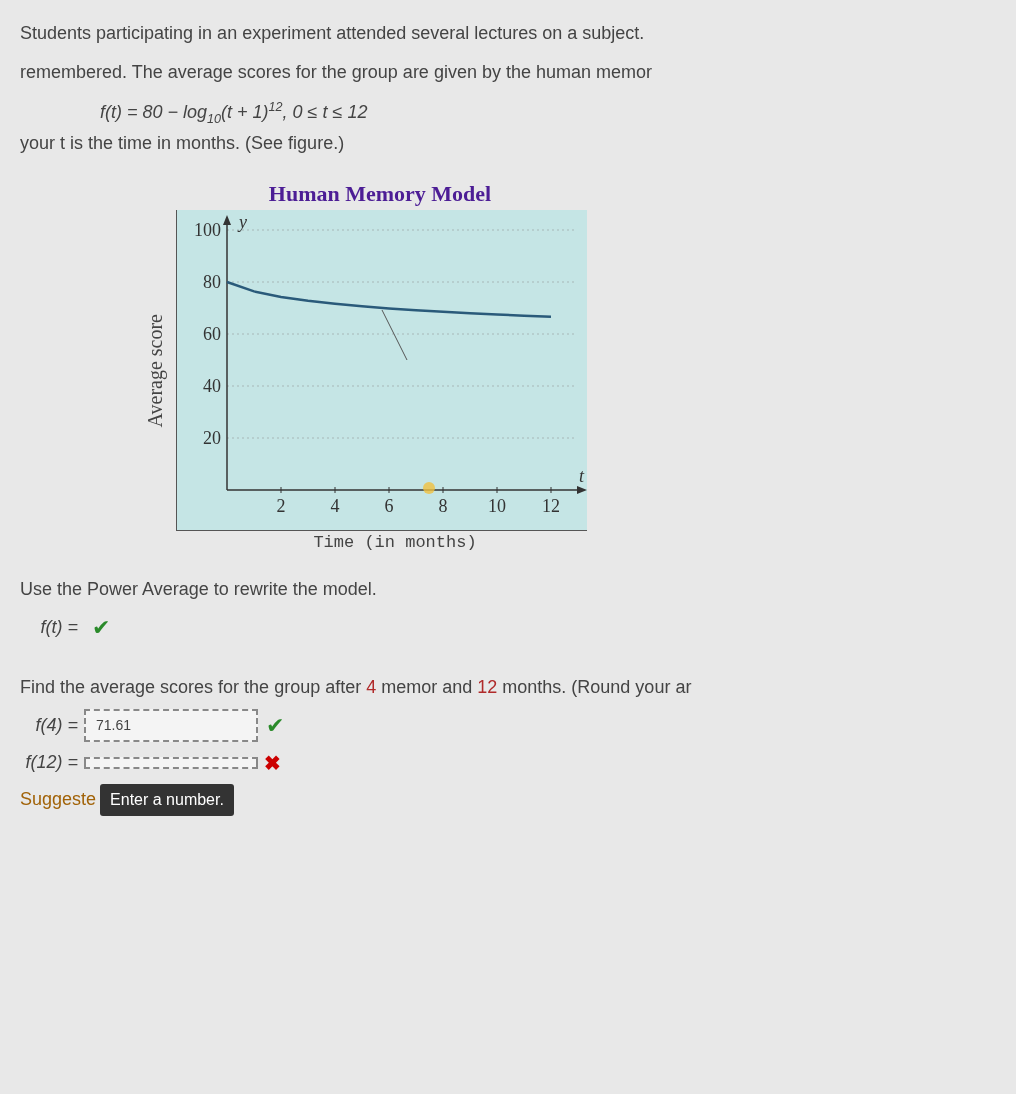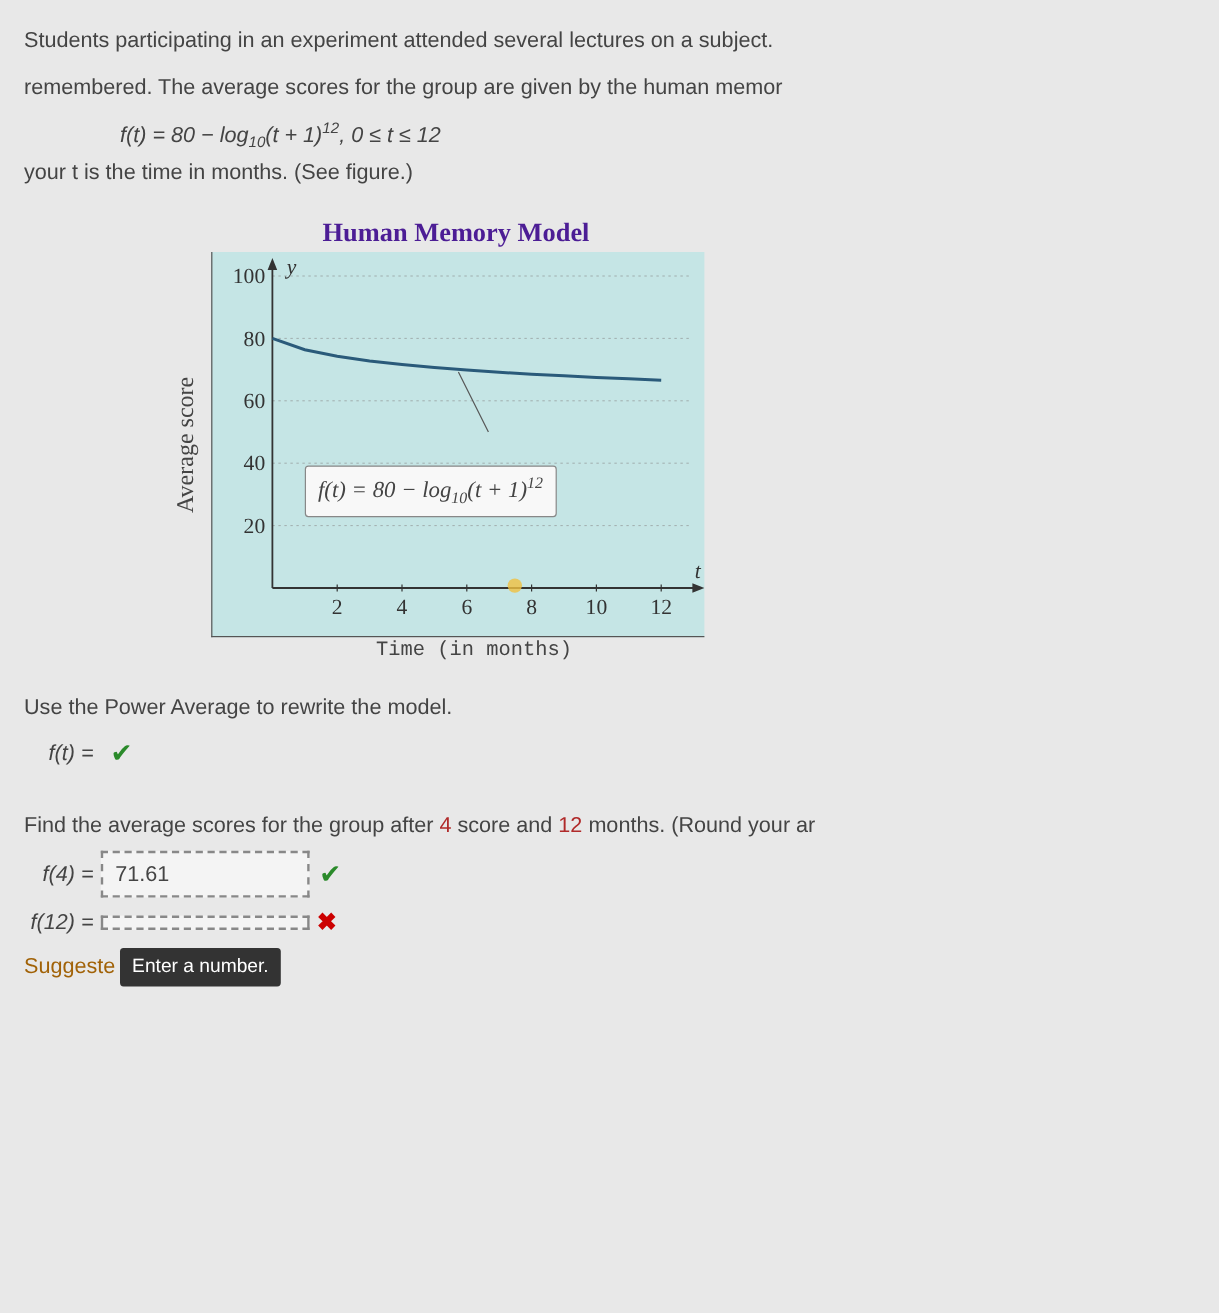--- a/index.html
+++ b/index.html
@@ -105,21 +105,21 @@
       color: #c00;
       font-size: 20px;
       font-weight: bold;
       margin-left: 6px;
     }
     .dashed-input {
       border: 2px dashed #888;
       padding: 4px 10px;
       min-width: 150px;
       display: inline-block;
-      font-size: 18px;
+      font-size: 14px;
       background: #f4f4f4;
     }
     .num4 { color: #b02a2a; font-weight: 500; }
     .num12 { color: #b02a2a; font-weight: 500; }
     .suggested {
       color: #a16207;
       font-weight: 500;
     }
     .tooltip {
       background: #333;
@@ -195,37 +195,34 @@
         <path d="M50,72 L77,81.4 L104,86.9 L131,90.8 L158,93.8 L185,96.3 L212,98.4 L239,100.2 L266,101.8 L293,103.2 L320,104.5 L347,105.7 L374,106.8" fill="none" stroke="#2a5a7a" stroke-width="2.5"></path>
 
         <line x1="230" y1="150" x2="205" y2="100" stroke="#555" stroke-width="1"></line>
 
         <circle cx="252" cy="278" r="6" fill="#f0c040" opacity="0.8"></circle>
 
         <text x="62" y="18" font-family="Times New Roman" font-size="18" font-style="italic" fill="#333">y</text>
 
         <text x="402" y="272" font-family="Times New Roman" font-size="18" font-style="italic" fill="#333">t</text>
       </svg>
-      <div class="legend-box">
-        <span>f(t) = 80 − log</span><span class="sub">10</span><span>(t + 1)</span><span class="sup">12</span>
-      </div>
     </div>
   </div>
   <div class="xaxis-label">Time (in months)</div>
 </div>
 
 <div class="question-line">Use the Power Average to rewrite the model.</div>
 
 <div class="answer-row">
   <span class="answer-label">f(t) = </span>
   <span class="check-icon">✔</span>
 </div>
 
 <div class="question-line" style="margin-top:30px;">
-  <span>Find the average scores for the group after </span><span class="num4">4</span><span> score and </span><span class="num12">12</span><span> months. (Round your ar</span>
+  <span>Find the average scores for the group after </span><span class="num4">4</span><span> memor and </span><span class="num12">12</span><span> months. (Round your ar</span>
 </div>
 
 <div class="answer-row">
   <span class="answer-label">f(4)   = </span>
   <span class="dashed-input">71.61</span>
   <span class="check-icon">✔</span>
 </div>
 
 <div class="answer-row">
   <span class="answer-label">f(12) = </span>

